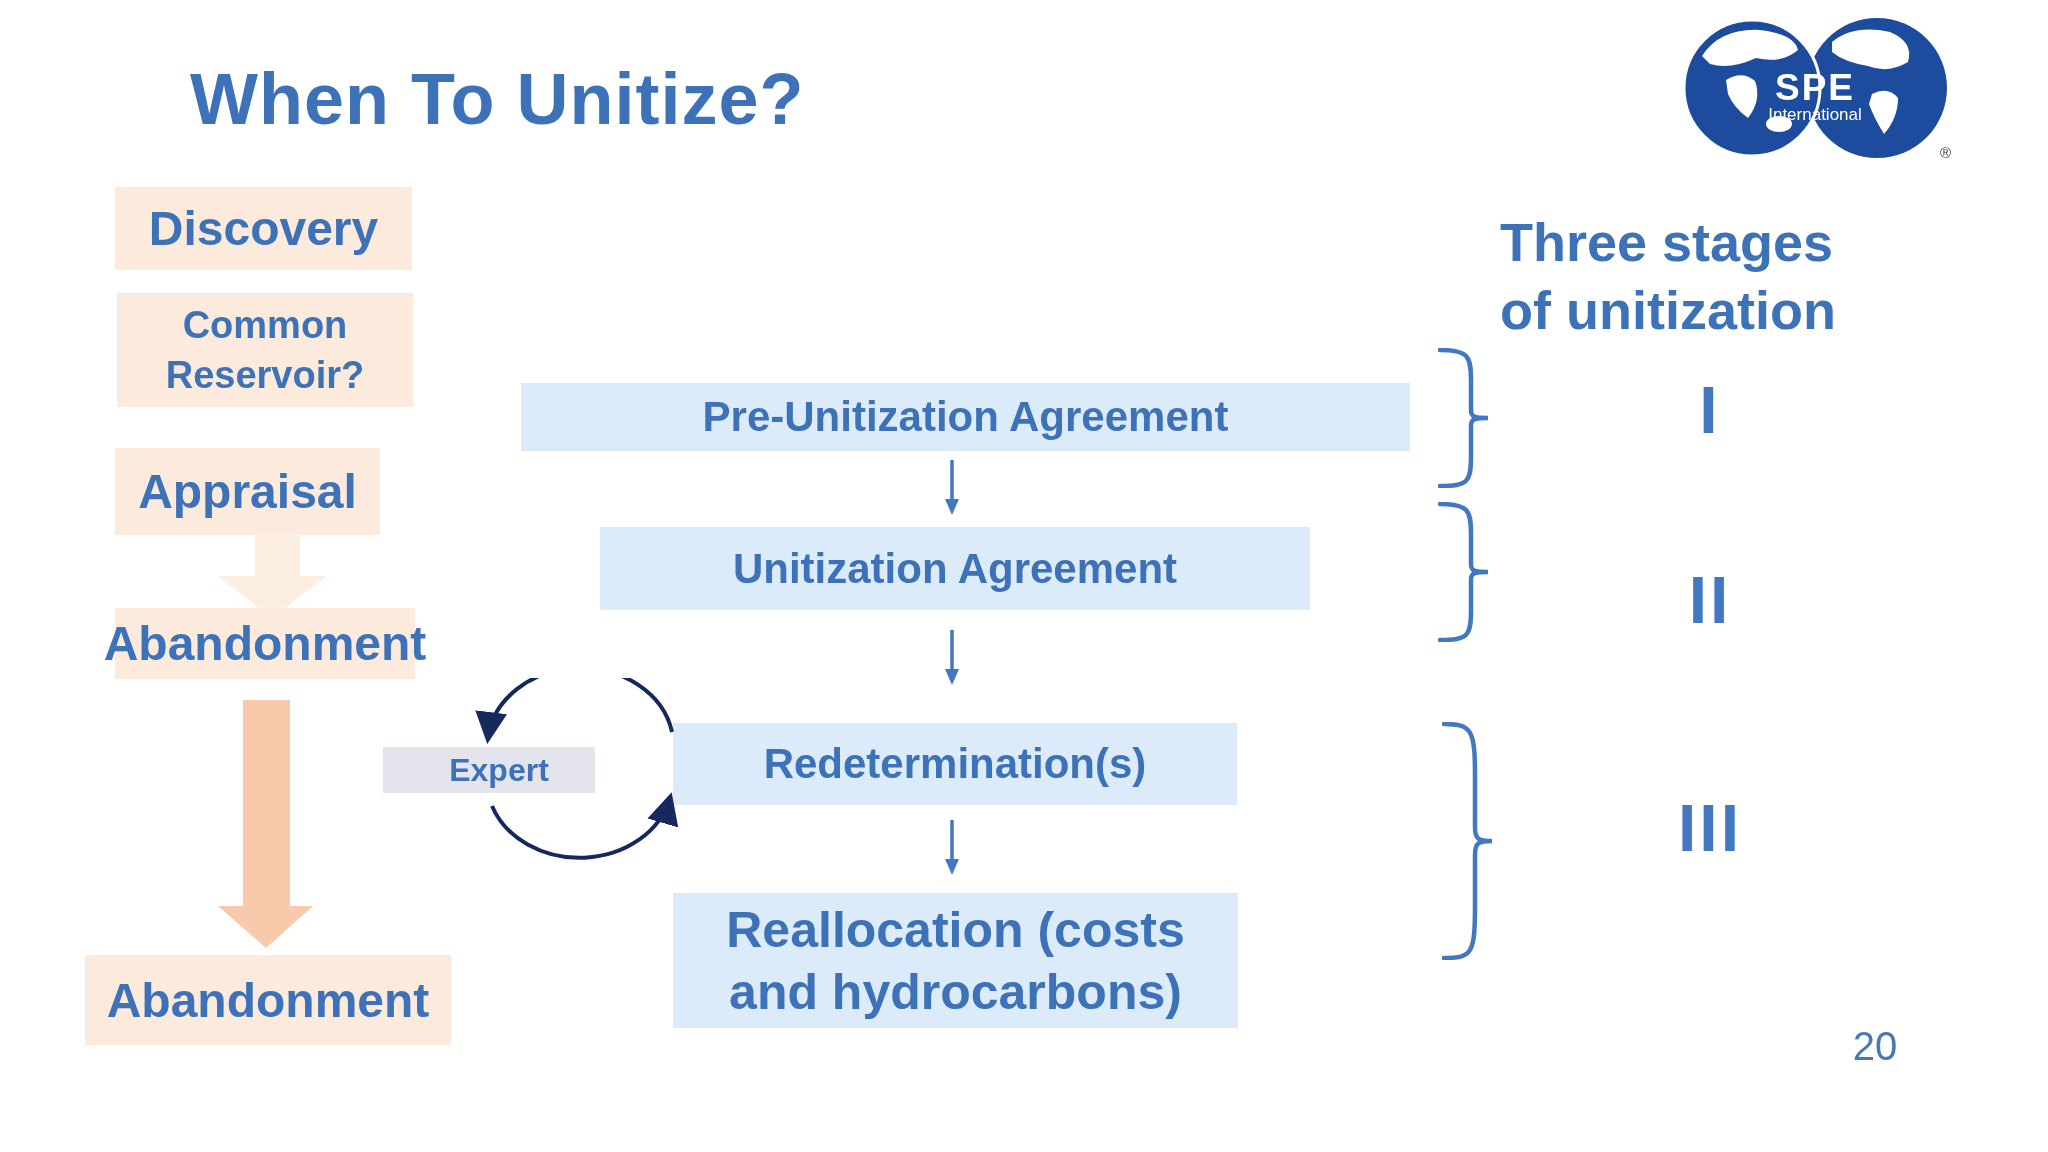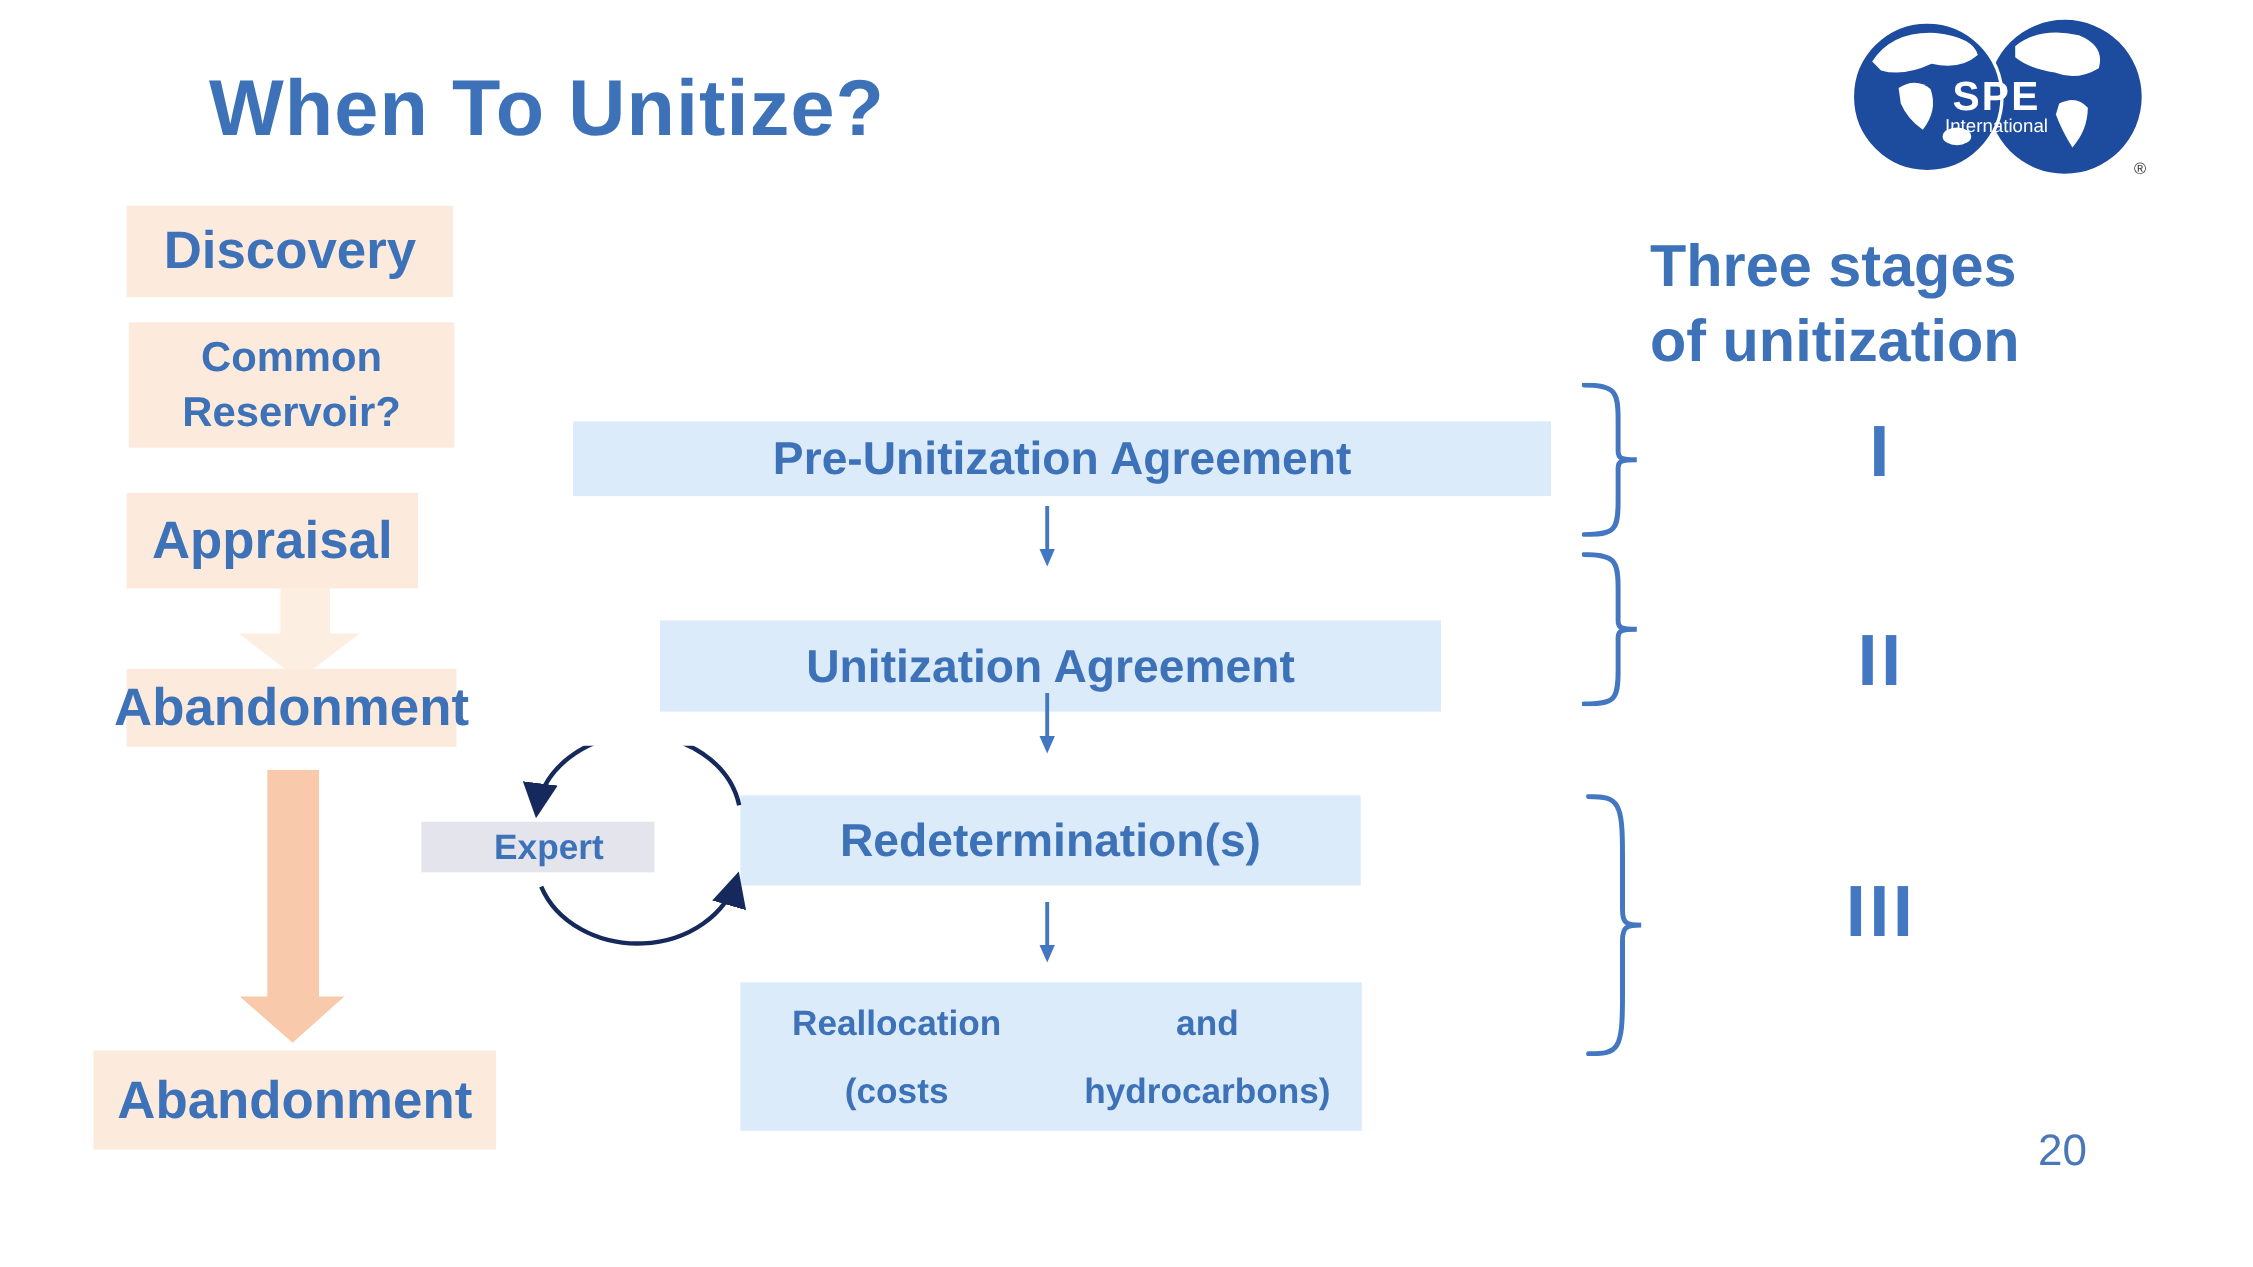--- a/index.html
+++ b/index.html
@@ -25,24 +25,24 @@
   .bbox{
     background:var(--box-blue); color:var(--text-blue); font-weight:700;
     display:flex; align-items:center; justify-content:center; text-align:center;
   }
   .b1{left:115px; top:187px; width:297px; height:83px; font-size:48px;text-align:center;}
   .b2{left:117px; top:293px; width:296px; height:114px; font-size:38px; line-height:50px;}
   .b3{left:115px; top:448px; width:265px; height:87px; font-size:48px;}
   .b4{left:115px; top:608px; width:300px; height:71px; font-size:48px;}
   .b5{left:85px;  top:955px; width:366px; height:90px; font-size:48px;}
   .s1{left:521px; top:383px; width:889px; height:68px; font-size:42px;}
-  .s2{left:600px; top:527px; width:710px; height:83px; font-size:42px;margin-top:37px;}
+  .s2{left:600px; top:527px; width:710px; height:83px; font-size:42px;}
   .s3{left:673px; top:723px; width:564px; height:82px; font-size:42px;}
-  .s4{left:673px; top:893px; width:565px; height:135px; font-size:32px;
-      line-height:62px; }
+  .s4{left:673px; top:893px; width:565px; height:135px; font-size:50px;
+      line-height:62px; flex-direction:column;}
   .expert{
     left:383px; top:747px; width:192px; height:46px; font-size:32px;
     background:var(--expert-gray); color:var(--text-blue); font-weight:700;
     display:flex; align-items:center; justify-content:center;padding-left:20px;
   }
   .heading{
     left:1500px; top:160px; font-size:54px; line-height:68px; font-weight:700;
     color:var(--text-blue); white-space:nowrap;margin-top:48px;
   }
   .numeral{

